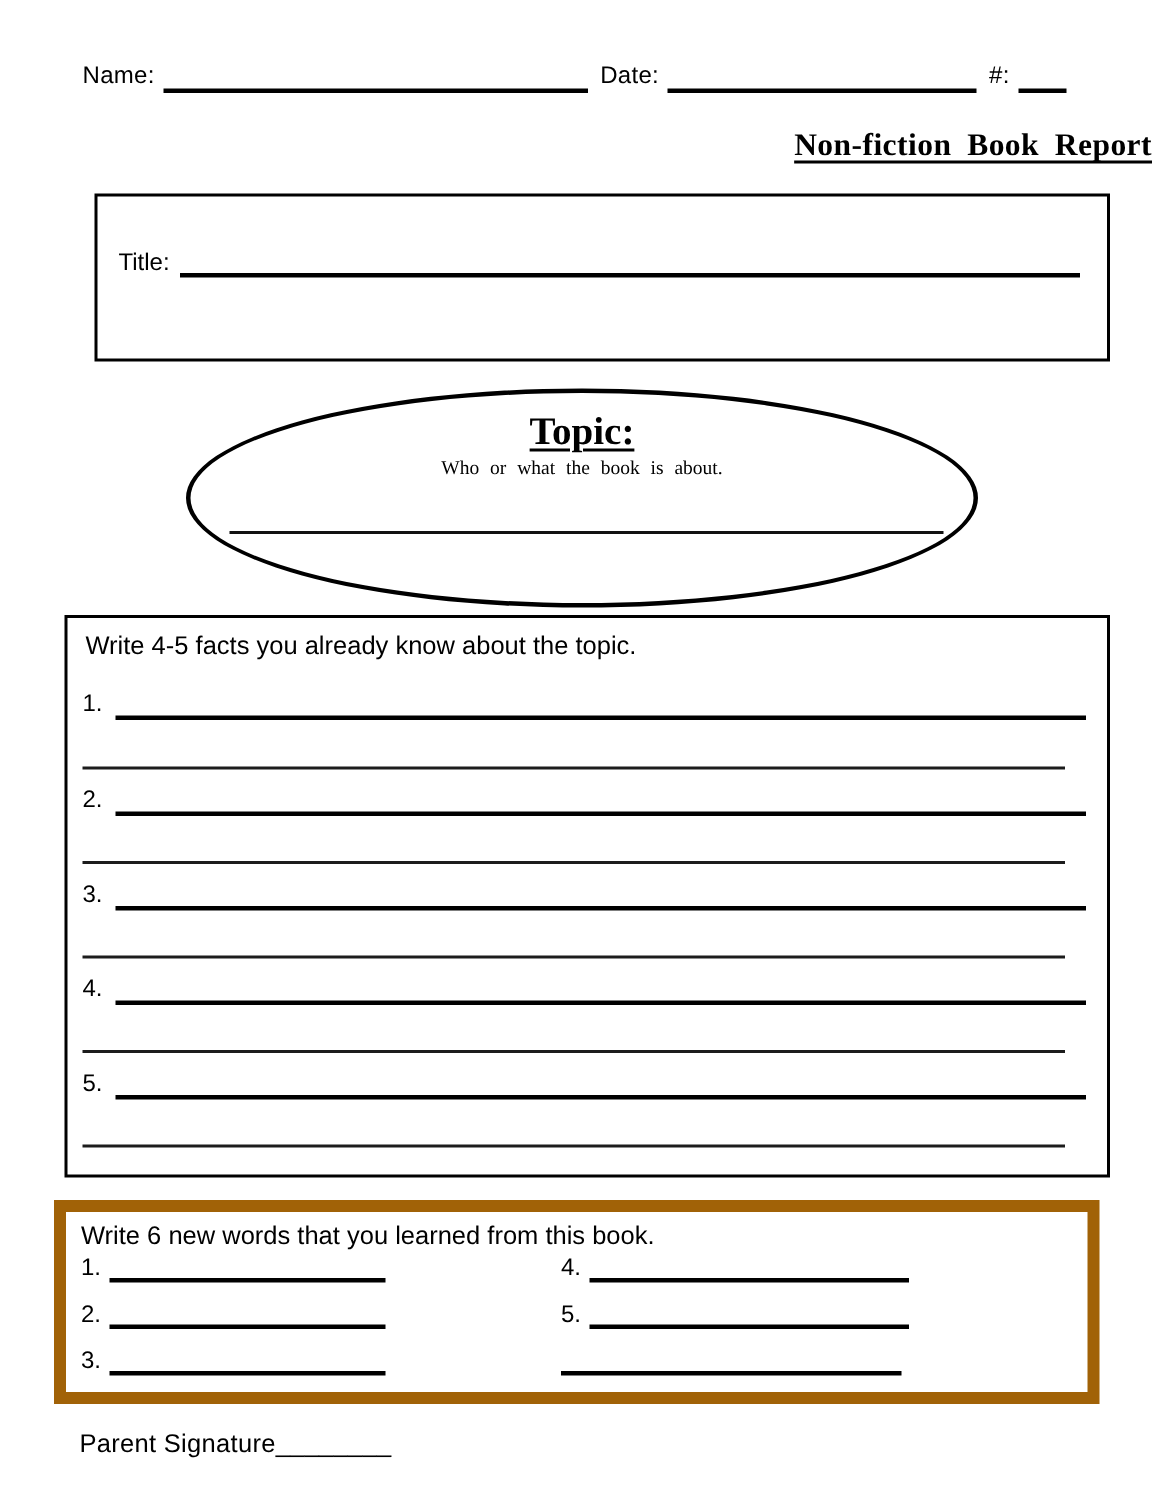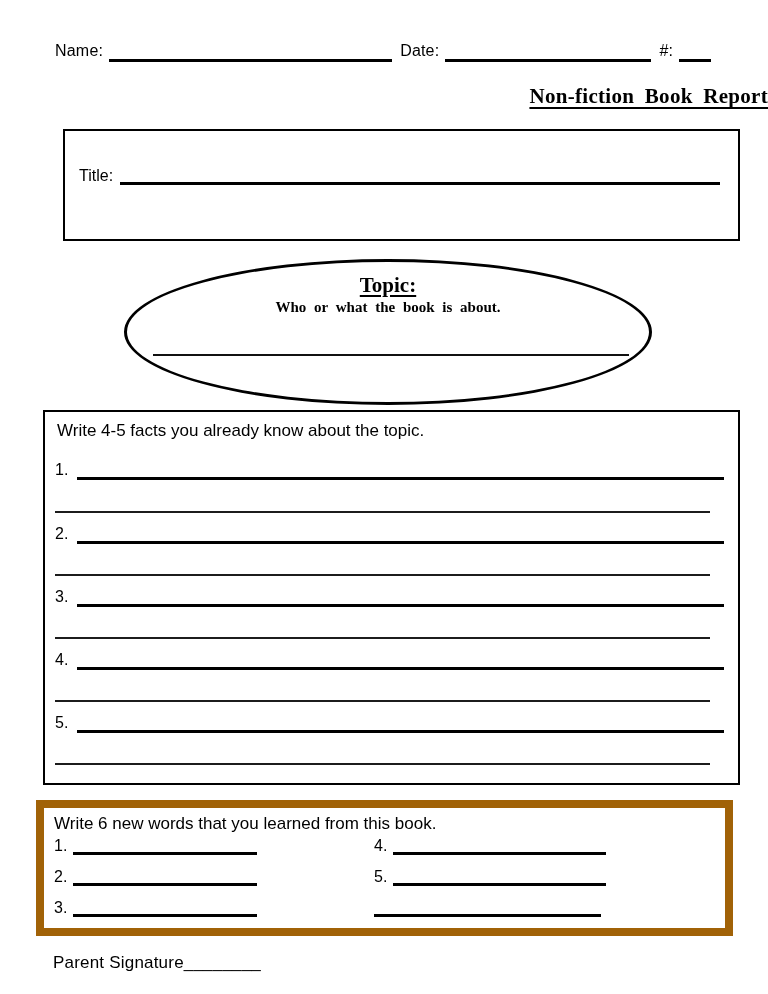--- a/index.html
+++ b/index.html
@@ -54,29 +54,29 @@
   .topic-ellipse {
     position:absolute; left:124px; top:259px;
     width:528px; height:146px;
     border:3px solid #000;
     border-radius:50%;
     text-align:center;
   }
   .topic-heading {
     margin-top:11px;
     font-family:"Liberation Serif", serif;
-    font-weight:bold; font-size:21px;
+    font-weight:bold; font-size:26px;
     text-decoration:underline;
     text-decoration-thickness:2px;
     text-underline-offset:3px;
   }
   .topic-subtitle {
     margin-top:1px;
     font-family:"Liberation Serif", serif;
-    font-weight:bold; font-size:15px;
+    font-weight:normal; font-size:13px;
     word-spacing:4px;
   }
   .topic-line {
     position:absolute; left:26px; top:92px;
     width:476px; border-bottom:2px solid #111;
     height:0;
   }
 
   
   .facts-box {

